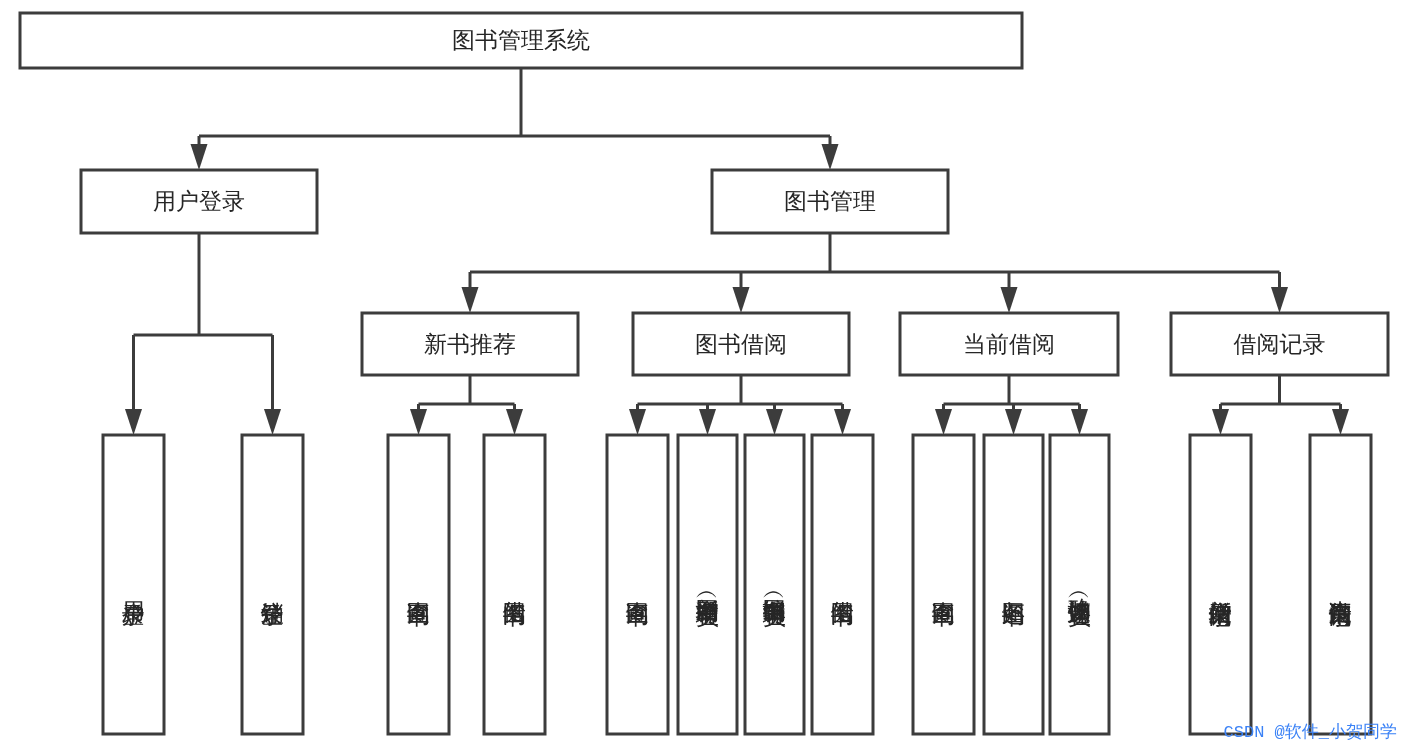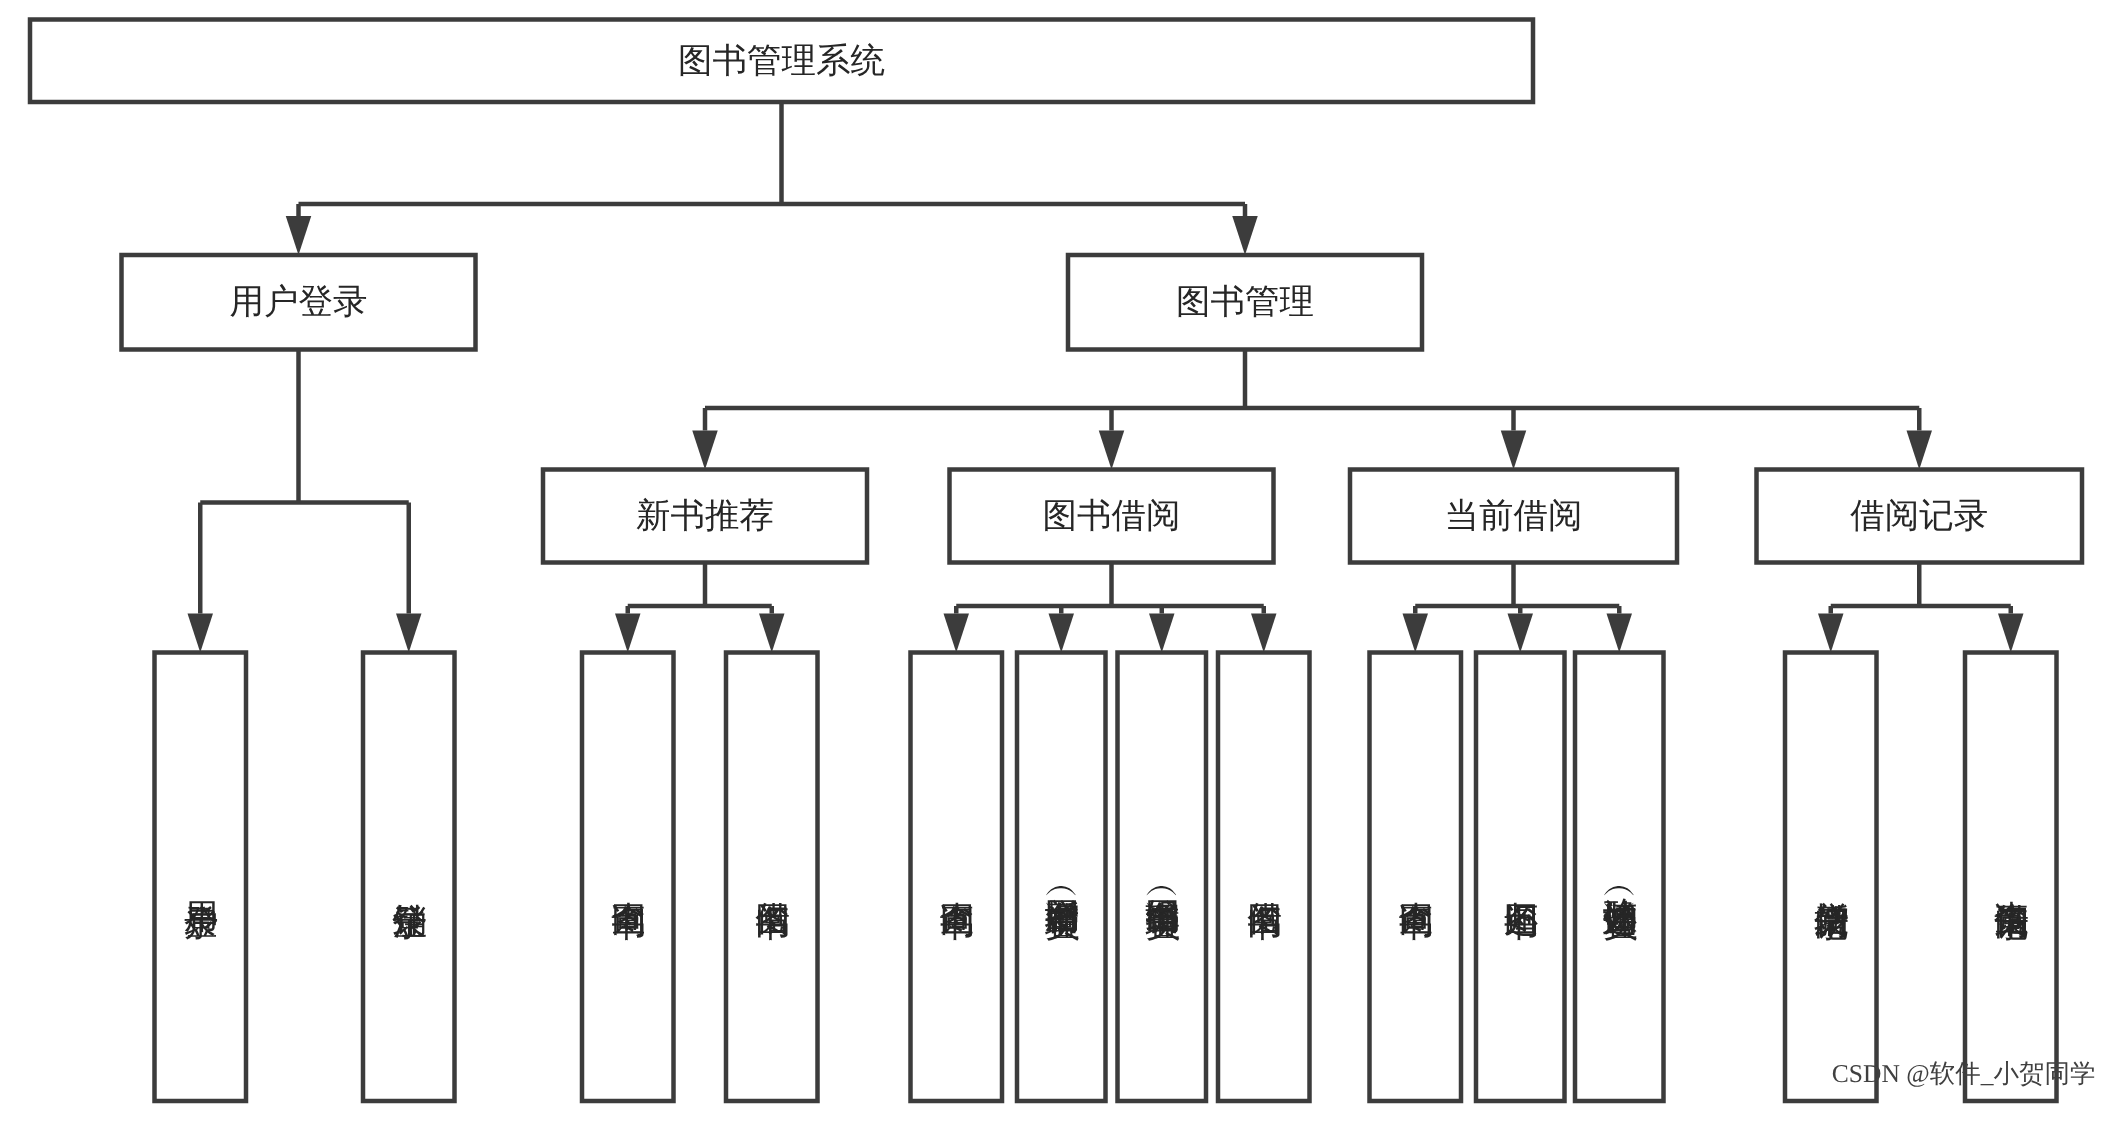--- a/index.html
+++ b/index.html
@@ -62,24 +62,24 @@
     font-family: "DejaVu Sans", "Liberation Sans", sans-serif;
     font-size: 23px;
     line-height: 1.06;
     color: #262626;
     letter-spacing: 1px;
     white-space: nowrap;
   }
   .watermark {
     position: absolute;
     right: 8px;
-    bottom: 20px;
-    font-family: Liberation Serif, serif;
+    bottom: 4px;
+    font-family: Liberation Mono, monospace;
     font-size: 17px;
-    color: #404040;
+    color: #3b82f6;
     white-space: nowrap;
   }
 </style>
 </head>
 <body>
 
 <div id="diagram-root">
   <svg class="diagram" viewBox="0 0 1405 747">
     <g id="connector-layer">
         <g>

